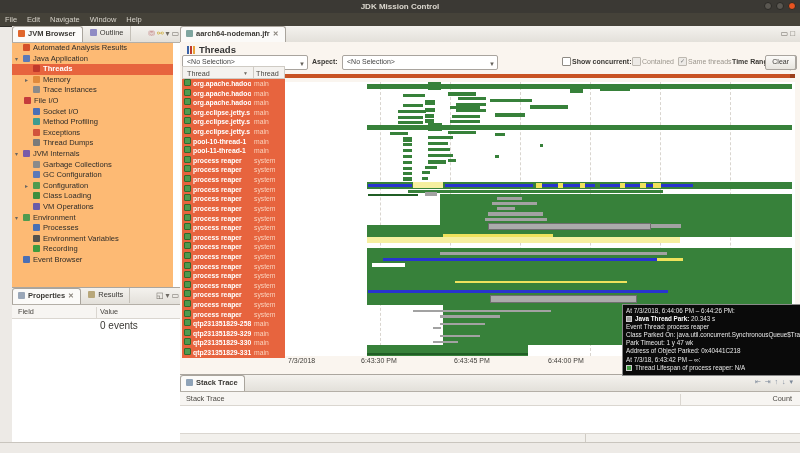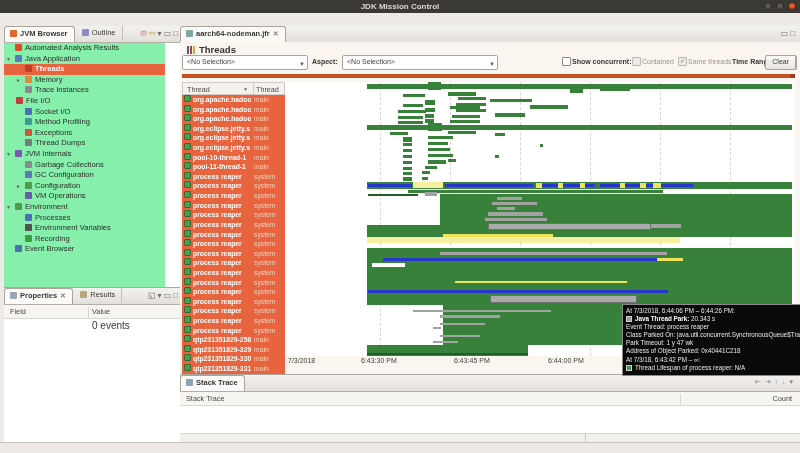--- a/index.html
+++ b/index.html
@@ -15,23 +15,23 @@
   .menu-item{display:inline-block;color:#D8D4CB;font-size:7.5px;padding:2px 5px 0 5px;}
   .statusbar{position:absolute;left:0;top:442px;width:800px;height:11px;background:#EDEAE6;border-top:1px solid #C9C5BE;}
   
   .tabbar{position:absolute;height:16px;background:linear-gradient(#F4F2EE,#E3E0DA);border-bottom:1px solid #B4AFA7;}
   .tab{display:inline-block;height:13px;padding:2px 6px 0 5px;font-size:7.5px;color:#3A3834;border-right:1px solid #C4C0B8;vertical-align:top;white-space:nowrap;}
   .tab.active{background:#FBFAF8;border:1px solid #A9A49C;border-bottom:none;border-radius:3px 3px 0 0;font-weight:bold;}
   .tabicon{display:inline-block;width:7px;height:7px;margin-right:3px;border-radius:1px;vertical-align:-1px;}
   .tabtools{position:absolute;right:3px;top:3px;color:#6E6A63;font-size:8px;letter-spacing:2px;}
   .closex{color:#8A857D;margin-left:3px;font-size:7px;}
   
-  .leftpanel{position:absolute;left:4px;top:26px;width:179px;height:416px;background:#FFFFFF;border-right:1px solid #ABA69F;}
+  .leftpanel{position:absolute;left:12px;top:26px;width:179px;height:416px;background:#FFFFFF;border-right:1px solid #ABA69F;}
   .leftpanel .tabbar{left:0;top:0;width:179px;}
-  .tree{position:absolute;left:0;top:17px;width:161px;height:244px;background:#86efac;overflow:hidden;}
+  .tree{position:absolute;left:0;top:17px;width:161px;height:244px;background:#fdba74;overflow:hidden;}
   .trow{position:relative;height:10.6px;line-height:10.6px;font-size:7.6px;white-space:nowrap;}
   .trow.sel{background:#E7643E;color:#FFF;font-weight:bold;}
   .arrow{display:inline-block;width:8px;color:#6B6761;font-size:6px;}
   .ticon{display:inline-block;width:7px;height:7px;border-radius:1px;margin-right:3px;vertical-align:-1px;}
   
   .propspanel{position:absolute;left:0;top:261px;width:179px;height:155px;border-top:1px solid #ABA69F;background:#FFF;}
   .propspanel .tabbar{left:0;top:0;width:179px;}
   .colheader{position:absolute;left:0;width:100%;height:13px;background:#F7F5F2;border-bottom:1px solid #DAD6D0;font-size:7.3px;color:#4A4742;}
   .propspanel .colheader{top:17px;}
   .colheader span{position:absolute;top:2px;}
@@ -48,21 +48,21 @@
   .combo{position:absolute;top:0;height:13px;background:#FFF;border:1px solid #A9A49E;border-radius:2px;line-height:12px;padding-left:4px;color:#444;}
   .combo .arr{position:absolute;right:2px;top:2px;color:#66625B;font-size:6px;}
   .clabel{position:absolute;top:3px;}
   .cbox{position:absolute;top:2px;width:7px;height:7px;background:#FFF;border:1px solid #8F8B84;border-radius:1px;font-size:6px;line-height:7px;text-align:center;color:#777;}
   .cbox.dis{background:#EDEAE6;border-color:#BDB8B0;}
   .dim{color:#9B968D;}
   .btn{position:absolute;top:0;height:13px;padding:0 6px;background:linear-gradient(#FBFAF8,#E8E5DF);border:1px solid #A9A49E;border-radius:2px;font-size:7px;line-height:12px;color:#3A3834;}
   .rangebar{position:absolute;left:2px;top:32px;width:613px;height:4px;background:#C85223;}
   .rangebar .cap{position:absolute;right:0;top:0;width:5px;height:4px;background:#9C3F1B;}
   
-  .ttable{position:absolute;left:2px;top:40px;width:103px;height:292px;}
+  .ttable{position:absolute;left:2px;top:24px;width:103px;height:292px;}
   .ttable .head{position:absolute;left:0;top:0;width:103px;height:13px;background:#F4F2EF;border:1px solid #CFCBC4;box-sizing:border-box;font-size:7.2px;color:#4A4742;}
   .ttable .head .h1{position:absolute;left:4px;top:2px;}
   .ttable .head .h2{position:absolute;left:73px;top:2px;}
   .ttable .head .sort{position:absolute;left:60px;top:3px;font-size:5px;color:#6E6A63;}
   .ttable .head .hd{position:absolute;left:70px;top:0;bottom:0;width:1px;background:#CFCBC4;}
   .trows{position:absolute;left:0;top:13px;width:103px;height:279px;background:#E7643E;overflow:hidden;}
   .trow2{position:relative;height:9.62px;line-height:9.6px;white-space:nowrap;overflow:hidden;}
   .trow2 .tic{display:inline-block;width:5px;height:5px;margin:0 2px 0 2px;border-radius:1px;background:#4F9B4F;border:1px solid #2F6B2F;vertical-align:0px;}
   .trow2 .nm{display:inline-block;width:58px;overflow:hidden;color:#FFF;font-weight:bold;font-size:6.8px;vertical-align:top;}
   .trow2 .gp{display:inline-block;color:#FAD2BC;font-size:6.8px;vertical-align:top;padding-left:3px;}
@@ -93,20 +93,21 @@
 
   <div class="titlebar">
     <span class="wtitle">JDK Mission Control</span>
     <span class="winbtns">
       <span class="winbtn"></span>
       <span class="winbtn"></span>
       <span class="winbtn close"></span>
     </span>
   </div>
 
+  <div class="menubar"><span class="menu-item">File</span><span class="menu-item">Edit</span><span class="menu-item">Navigate</span><span class="menu-item">Window</span><span class="menu-item">Help</span></div>
 
   <div class="leftpanel">
     <div class="tabbar">
       <div class="tab active"><span class="tabicon" style="background:#E0662C"></span><span>JVM Browser</span></div>
       <div class="tab"><span class="tabicon" style="background:#8F8BC4"></span><span>Outline</span></div>
       <span class="tabtools"><span style="color:#C99">⛃</span><span style="color:#CA3">⚯</span><span>▾</span><span>▭</span><span>□</span></span>
     </div>
     <div class="tree">
         <div class="trow" style="padding-left: 3px;"><span class="arrow"></span><span class="ticon" style="background: rgb(212, 80, 42);"></span><span>Automated Analysis Results</span></div>
         <div class="trow" style="padding-left: 3px;"><span class="arrow">▾</span><span class="ticon" style="background: rgb(91, 121, 184);"></span><span>Java Application</span></div>
@@ -115,20 +116,21 @@
         <div class="trow" style="padding-left: 13px;"><span class="arrow"></span><span class="ticon" style="background: rgb(138, 138, 138);"></span><span>Trace Instances</span></div>
         <div class="trow" style="padding-left: 4px;"><span class="arrow"></span><span class="ticon" style="background: rgb(196, 60, 60);"></span><span>File I/O</span></div>
         <div class="trow" style="padding-left: 13px;"><span class="arrow"></span><span class="ticon" style="background: rgb(74, 111, 181);"></span><span>Socket I/O</span></div>
         <div class="trow" style="padding-left: 13px;"><span class="arrow"></span><span class="ticon" style="background: rgb(62, 155, 143);"></span><span>Method Profiling</span></div>
         <div class="trow" style="padding-left: 13px;"><span class="arrow"></span><span class="ticon" style="background: rgb(210, 84, 60);"></span><span>Exceptions</span></div>
         <div class="trow" style="padding-left: 13px;"><span class="arrow"></span><span class="ticon" style="background: rgb(122, 122, 122);"></span><span>Thread Dumps</span></div>
         <div class="trow" style="padding-left: 3px;"><span class="arrow">▾</span><span class="ticon" style="background: rgb(122, 91, 168);"></span><span>JVM Internals</span></div>
         <div class="trow" style="padding-left: 13px;"><span class="arrow"></span><span class="ticon" style="background: rgb(138, 138, 138);"></span><span>Garbage Collections</span></div>
         <div class="trow" style="padding-left: 13px;"><span class="arrow"></span><span class="ticon" style="background: rgb(91, 121, 184);"></span><span>GC Configuration</span></div>
         <div class="trow" style="padding-left: 13px;"><span class="arrow">▸</span><span class="ticon" style="background: rgb(79, 155, 79);"></span><span>Configuration</span></div>
+        <div class="trow" style="padding-left: 13px;"><span class="arrow"></span><span class="ticon" style="background: rgb(62, 142, 62);"></span><span>Class Loading</span></div>
         <div class="trow" style="padding-left: 13px;"><span class="arrow"></span><span class="ticon" style="background: rgb(107, 91, 168);"></span><span>VM Operations</span></div>
         <div class="trow" style="padding-left: 3px;"><span class="arrow">▾</span><span class="ticon" style="background: rgb(79, 155, 79);"></span><span>Environment</span></div>
         <div class="trow" style="padding-left: 13px;"><span class="arrow"></span><span class="ticon" style="background: rgb(74, 111, 181);"></span><span>Processes</span></div>
         <div class="trow" style="padding-left: 13px;"><span class="arrow"></span><span class="ticon" style="background: rgb(85, 82, 78);"></span><span>Environment Variables</span></div>
         <div class="trow" style="padding-left: 13px;"><span class="arrow"></span><span class="ticon" style="background: rgb(62, 155, 62);"></span><span>Recording</span></div>
         <div class="trow" style="padding-left: 3px;"><span class="arrow"></span><span class="ticon" style="background: rgb(74, 111, 181);"></span><span>Event Browser</span></div>
       </div>
 
     <div class="propspanel">
       <div class="tabbar">

